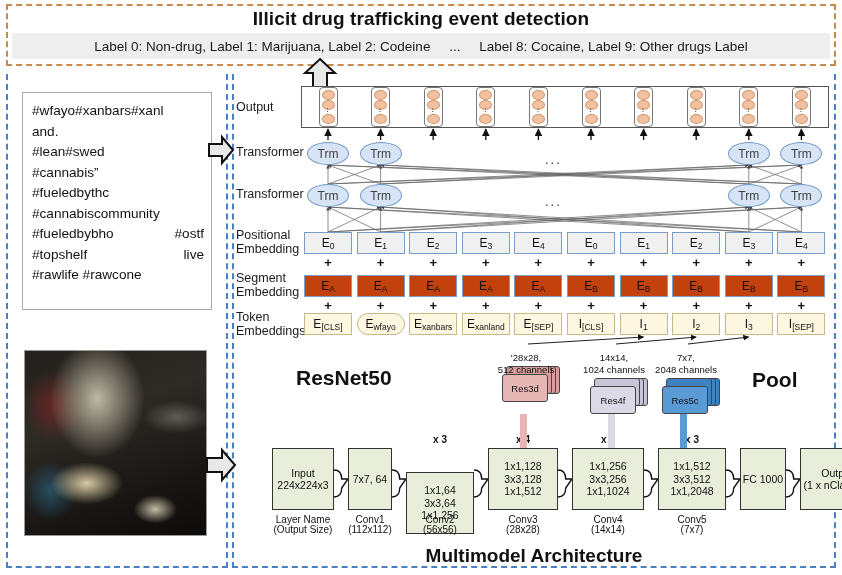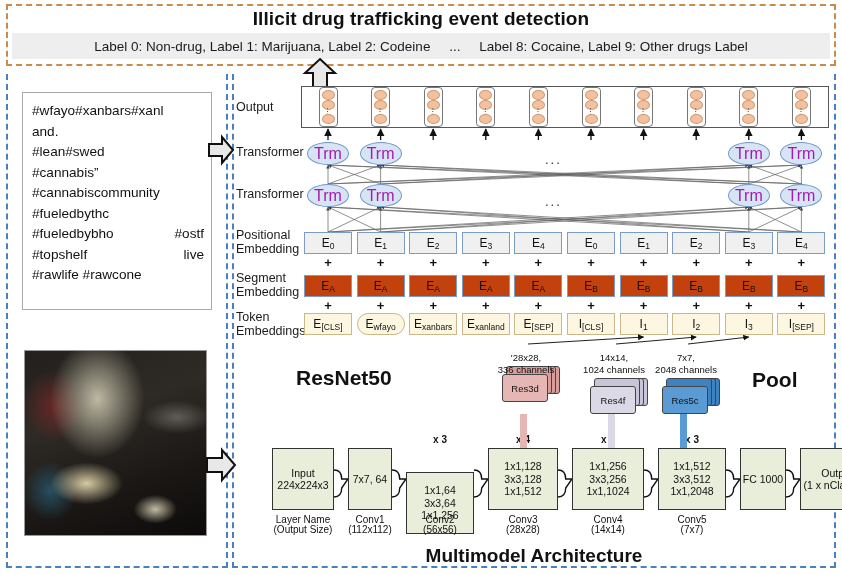--- a/index.html
+++ b/index.html
@@ -78,21 +78,21 @@
     display:flex;flex-direction:column;align-items:center;justify-content:space-between;
     padding:2px 0;background:#fff;
   }
   .neuron{width:11px;height:11px;border-radius:50%;background:#f2c2a0;border:1px solid #d49a72;}
   .dots3{font-size:8px;line-height:4px;color:#333;letter-spacing:1px;}
 
   .trm{
     position:absolute;width:42px;height:23px;border-radius:50%;
     background:#d7e4f5;border:1px solid #6f97c7;box-sizing:border-box;
     display:flex;align-items:center;justify-content:center;
-    font-size:16px;color:#a21caf;
+    font-size:12px;color:#404040;
   }
   .ell-dots{position:absolute;font-size:13px;color:#333;letter-spacing:2px;}
 
   .embox{
     position:absolute;height:22px;border:1.4px solid #7b9cc4;box-sizing:border-box;
     display:flex;align-items:center;justify-content:center;
     font-size:12px;color:#111;
   }
   .embox.pos{background:#f0f0f0;}
   .embox.seg{background:#c2410c;}
@@ -139,22 +139,22 @@
 
   <svg class="up-arrow-title" viewBox="0 0 40 30">
     <polygon points="20,1 35,15 27,15 27,30 13,30 13,15 5,15" fill="#e8e8e8" stroke="#111" stroke-width="2"></polygon>
   </svg>
 
   <div class="text-box">
     <div class="ln">#wfayo#xanbars#xanl</div>
     <div class="ln">and.</div>
     <div class="ln">#lean#swed</div>
     <div class="ln">#cannabis”</div>
+    <div class="ln">#fueledbythc</div>
     <div class="ln">#cannabiscommunity</div>
-    <div class="ln">#fueledbythc</div>
     <div class="ln sp">
       <span>#fueledbybho</span>
       <span>#ostf</span>
     </div>
     <div class="ln sp">
       <span>#topshelf</span>
       <span>live</span>
     </div>
     <div class="ln">#rawlife #rawcone</div>
   </div>
@@ -510,21 +510,21 @@
       </div>
       <div class="fmstack" style="left: 502px; top: 366px; padding-left: 32px;">
         <div class="fm" style="left:12px;top:0px;background:#d79e9c;"></div>
         <div class="fm" style="left:8px;top:0px;background:#d79e9c;"></div>
         <div class="fm" style="left:4px;top:0px;background:#d79e9c;"></div>
         <div class="fm" style="left:0;top:8px;background:#e5b6b4;"></div>
         <div class="fmlab" style="top:8px;">Res3d</div>
       </div>
       <div class="fmcap" style="left: 480px; top: 352px; width: 92px;">
         <div>'28x28,</div>
-        <div>336 channels</div>
+        <div>512 channels</div>
       </div>
       <div class="stem" style="left: 520px; top: 414px; height: 34px; background: rgb(229, 182, 180);"></div>
       <div class="fmstack" style="left: 590px; top: 378px;">
         <div class="fm" style="left:12px;top:0px;background:#c9c5d8;"></div>
         <div class="fm" style="left:8px;top:0px;background:#c9c5d8;"></div>
         <div class="fm" style="left:4px;top:0px;background:#c9c5d8;"></div>
         <div class="fm" style="left:0;top:8px;background:#dcd9e6;"></div>
         <div class="fmlab" style="top:8px;">Res4f</div>
       </div>
       <div class="fmcap" style="left: 568px; top: 352px; width: 92px;">

